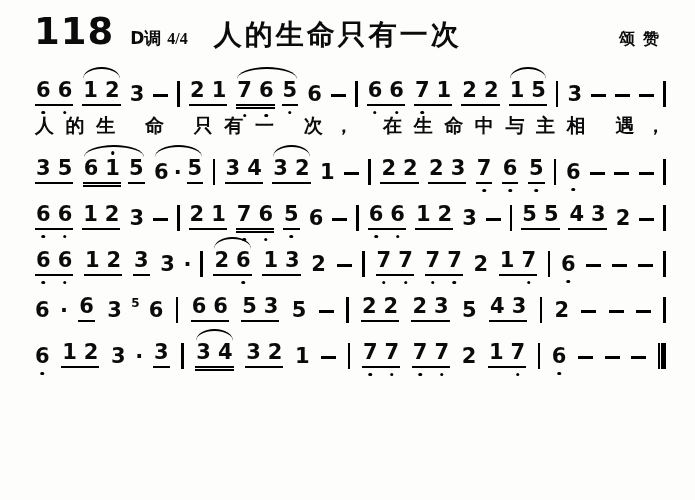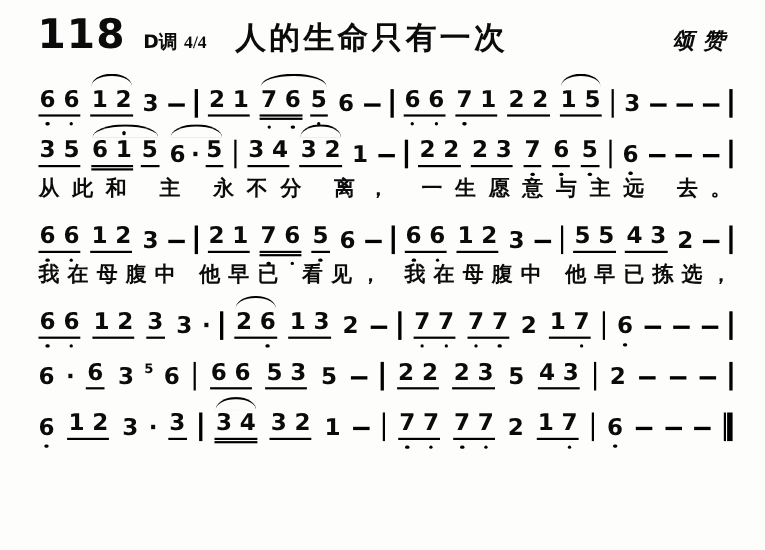--- a/index.html
+++ b/index.html
@@ -10,21 +10,21 @@
     font-weight:bold;
   }
   .page{width:695px;height:500px;box-sizing:border-box;padding:10px 28px 4px 34px;}
 
   
   .header{display:flex;align-items:baseline;height:50px;}
   .hymn-number{font-size:37px;letter-spacing:1px;}
   .keytime{font-size:17px;margin-left:16px;white-space:nowrap;}
   .keytime .time{margin-left:6px;font-size:16px;font-family:Liberation Serif, serif;}
   .song-title{font-size:28px;letter-spacing:3px;margin-left:26px;white-space:nowrap;}
-  .category{font-size:20px;margin-left:auto;letter-spacing:8px;font-style:italic;}
+  .category{font-size:16px;margin-left:auto;letter-spacing:8px;}
 
   
   .system{margin-top:0;}
   .notation{
     display:flex;justify-content:space-between;align-items:flex-end;
     margin:17px 1px 0 1px;height:29px;
   }
   .note{
     position:relative;display:inline-block;min-width:12px;text-align:center;
     font-size:21px;line-height:23px;
@@ -128,20 +128,21 @@
             <span class="note">5</span>
           </span>
         </span>
         <span class="barline"></span>
         <span class="note">3</span>
         <span class="dash"></span>
         <span class="dash"></span>
         <span class="dash"></span>
         <span class="barline"></span>
       </div>
+    <div class="lyrics">人的生 命 只有一 次， 在生命中与主相 遇，</div>
   </div>
 
   <div class="system">
     <div class="notation">
         <span class="beam">
           <span class="note">3</span>
           <span class="note">5</span>
         </span>
         <span class="slur">
           <span class="beam l2">
@@ -190,21 +191,20 @@
         <span class="beam">
           <span class="note lo">5</span>
         </span>
         <span class="barline"></span>
         <span class="note lo">6</span>
         <span class="dash"></span>
         <span class="dash"></span>
         <span class="dash"></span>
         <span class="barline"></span>
       </div>
-    <div class="lyrics">从此和 主 永不分 离， 一生愿意与主远 去。</div>
   </div>
 
   <div class="system">
     <div class="notation">
         <span class="beam">
           <span class="note lo">6</span>
           <span class="note lo">6</span>
         </span>
         <span class="beam">
           <span class="note">1</span>
@@ -243,21 +243,20 @@
           <span class="note">5</span>
         </span>
         <span class="beam">
           <span class="note">4</span>
           <span class="note">3</span>
         </span>
         <span class="note">2</span>
         <span class="dash"></span>
         <span class="barline"></span>
       </div>
-    <div class="lyrics">我在母腹中 他早已 看见， 我在母腹中 他早已拣选，</div>
   </div>
 
   <div class="system">
     <div class="notation">
         <span class="beam">
           <span class="note lo">6</span>
           <span class="note lo">6</span>
         </span>
         <span class="beam">
           <span class="note">1</span>

